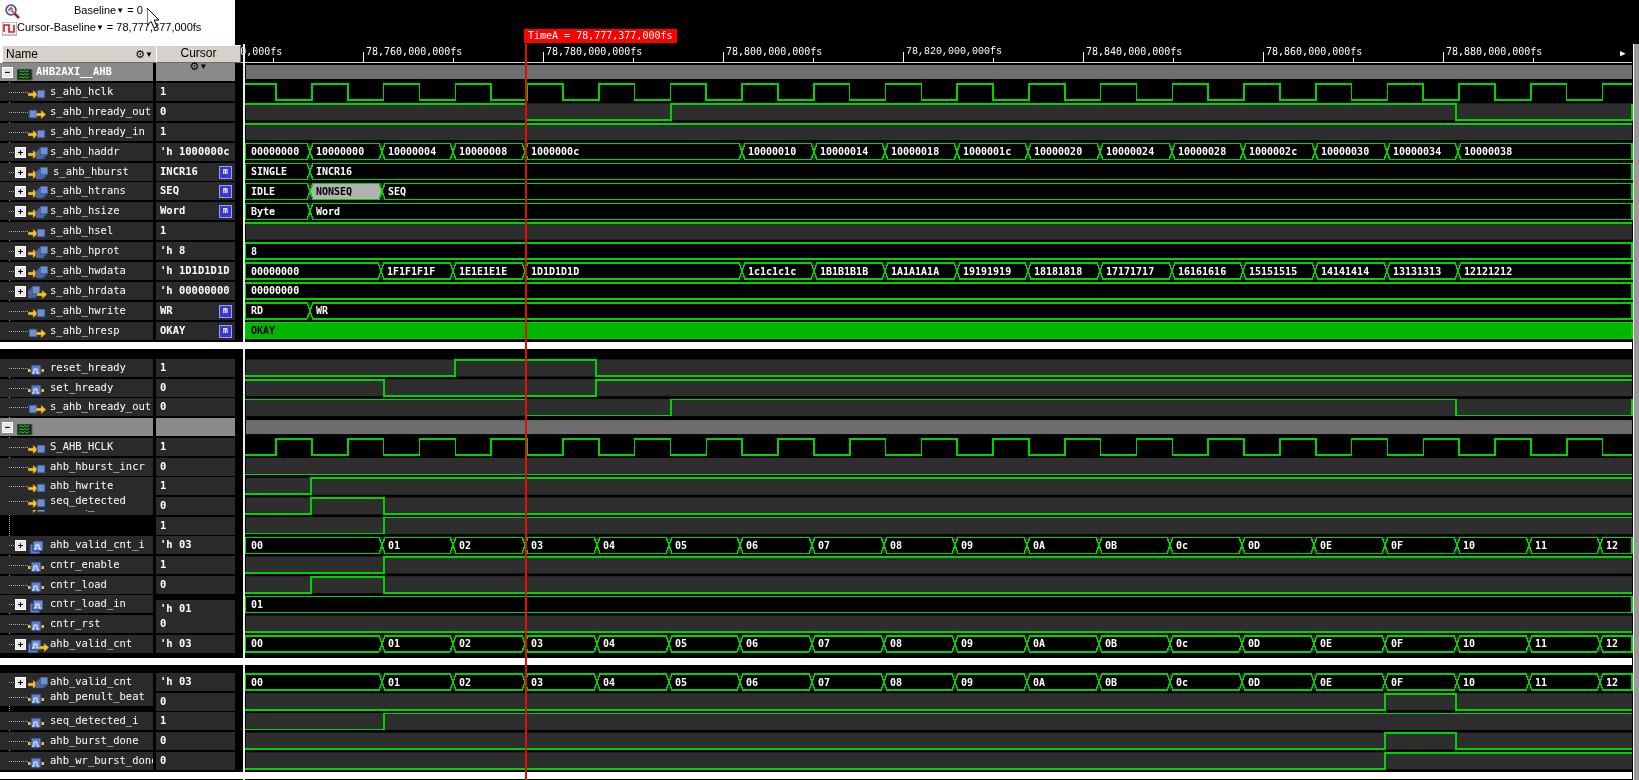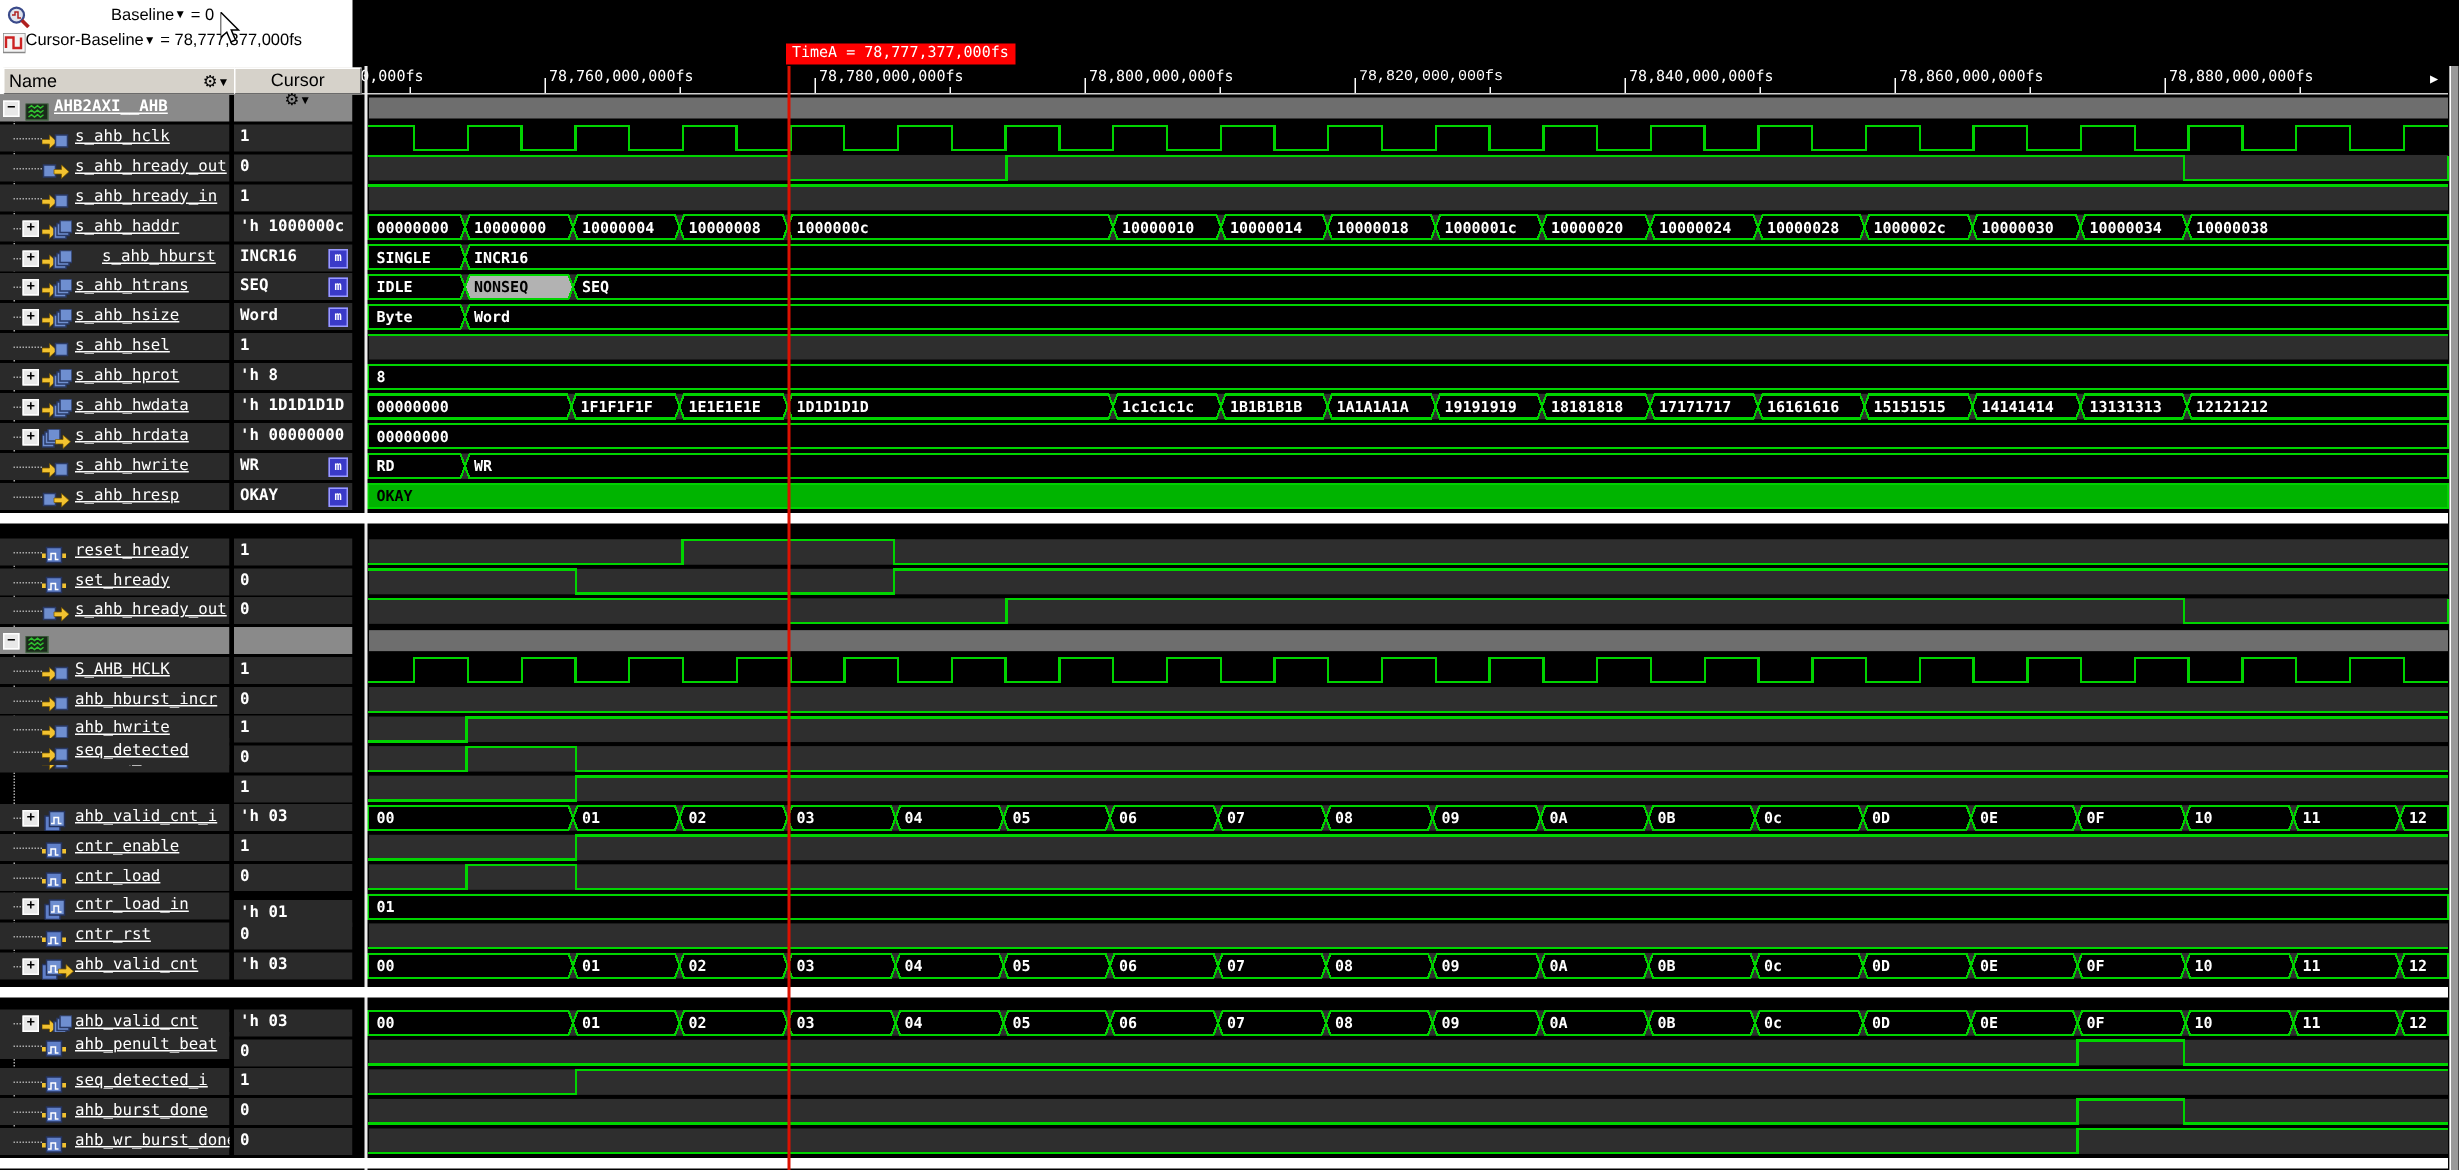--- a/index.html
+++ b/index.html
@@ -9,21 +9,21 @@
   .tl-line{position:absolute;font:11px "Liberation Sans",sans-serif;color:#000;white-space:nowrap;}
   .tl-arrow{font-size:8px;vertical-align:1px;}
   .hdr-box{position:absolute;top:45px;height:16px;background:#d6d2ca;border:1px solid;
            border-color:#ffffff #6b6b6b #6b6b6b #ffffff;display:flex;align-items:center;
            justify-content:space-between;padding:0 3px;font:12px "Liberation Sans",sans-serif;color:#000;z-index:6;}
   .hdr-gear{font-size:11px;cursor:default;}
   #name-panel{position:absolute;left:0;top:63px;width:153px;height:717px;background:#000;overflow:hidden;z-index:2;}
   #cursor-panel{position:absolute;left:156px;top:63px;width:79px;height:717px;background:#000;overflow:hidden;z-index:2;}
   .prow{position:absolute;left:0;width:100%;height:18px;background:#2a2a2a;}
   .prow.group{background:#8a8a8a;}
-  .prow .lbl{position:absolute;top:2px;font:10.5px "DejaVu Sans Mono",monospace;color:#fff;white-space:nowrap;text-decoration:underline;}
+  .prow .lbl{position:absolute;top:2px;font:10.5px "DejaVu Sans Mono",monospace;color:#fff;white-space:nowrap;}
   .prow.group .lbl{color:#ffffff;font-weight:bold;}
   .prow .val{position:absolute;left:4px;top:2px;font:bold 10.5px "DejaVu Sans Mono",monospace;color:#fff;white-space:nowrap;}
   .expander{position:absolute;width:9px;height:9px;top:4px;background:#e8e8e8;border:1px solid #fff;
             color:#000;font:bold 9px "DejaVu Sans Mono",monospace;line-height:8px;text-align:center;}
   .icon{position:absolute;top:3px;}
   .badge{position:absolute;right:3px;top:3px;width:11px;height:11px;background:#3a3ac8;border:1px solid #9a9aff;
          color:#fff;font:bold 8px "DejaVu Sans Mono",monospace;line-height:10px;text-align:center;}
   .dots-v{position:absolute;border-left:1px dotted #aaa;width:0;}
   .dots-h{position:absolute;border-top:1px dotted #aaa;height:0;}
   #wave-svg{position:absolute;left:0;top:0;z-index:1;}
@@ -152,21 +152,21 @@
     </div>
     <div class="prow" style="top: 99.5px;">
       <div class="dots-h" style="left: 9px; top: 9px; width: 7px;"></div>
       <div class="expander" style="left: 15px;">+</div>
       <span class="icon" style="left: 28px;"><svg width="20" height="14">
           <path d="M0,6 h5 v-3 l5,4.5 -5,4.5 v-3 h-5 z" fill="#f2c230" stroke="#7a5a00" stroke-width="0.5"></path>
           <rect x="8" y="4" width="8" height="8" fill="#6f8fd0" stroke="#2a3a66"></rect>
           <rect x="10" y="2" width="8" height="8" fill="#6f8fd0" stroke="#2a3a66"></rect>
           <rect x="12" y="0" width="8" height="8" fill="#6f8fd0" stroke="#2a3a66"></rect>
         </svg></span>
-      <span class="lbl" style="left: 53px; margin-left: 15px;">s_ahb_hburst</span>
+      <span class="lbl" style="left: 53px;">s_ahb_hburst</span>
     </div>
     <div class="prow" style="top: 119.4px;">
       <div class="dots-h" style="left: 9px; top: 9px; width: 7px;"></div>
       <div class="expander" style="left: 15px;">+</div>
       <span class="icon" style="left: 28px;"><svg width="20" height="14">
           <path d="M0,6 h5 v-3 l5,4.5 -5,4.5 v-3 h-5 z" fill="#f2c230" stroke="#7a5a00" stroke-width="0.5"></path>
           <rect x="8" y="4" width="8" height="8" fill="#6f8fd0" stroke="#2a3a66"></rect>
           <rect x="10" y="2" width="8" height="8" fill="#6f8fd0" stroke="#2a3a66"></rect>
           <rect x="12" y="0" width="8" height="8" fill="#6f8fd0" stroke="#2a3a66"></rect>
         </svg></span>

